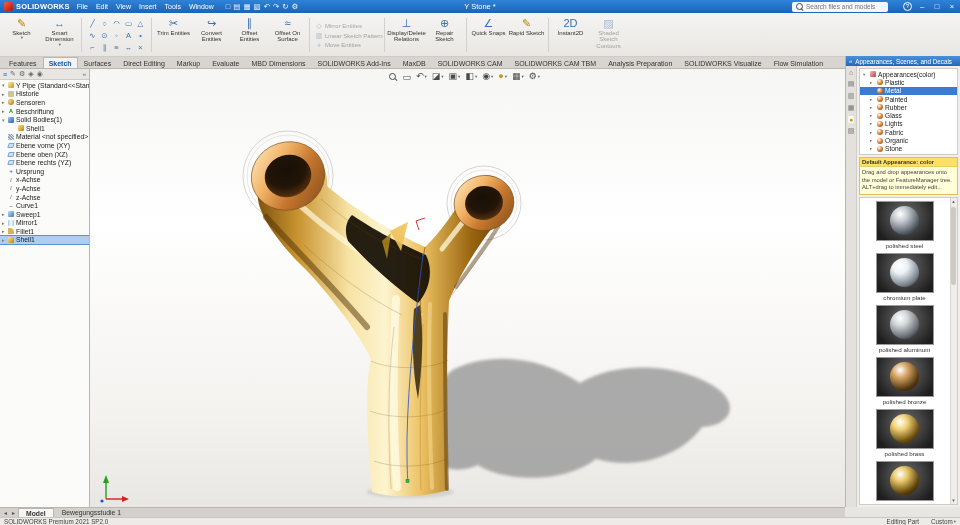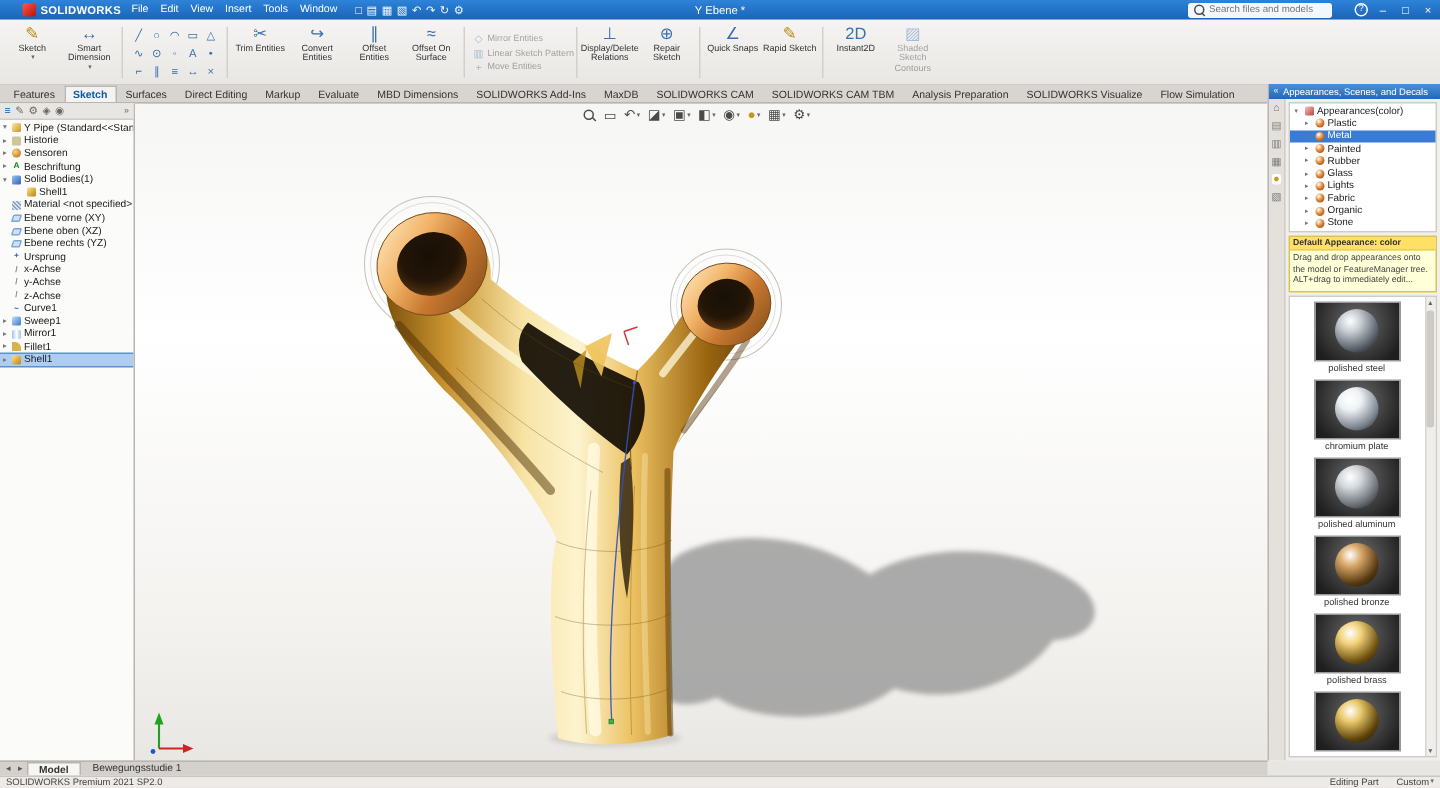--- a/index.html
+++ b/index.html
@@ -1,20 +1,20 @@
 <!DOCTYPE html>
 <html><head>
 <meta charset="utf-8">
 <style>
 *{margin:0;padding:0;box-sizing:border-box;}
 html,body{width:960px;height:525px;overflow:hidden;}
 body{position:relative;font-family:"Liberation Sans","DejaVu Sans",sans-serif;font-size:8px;color:#222;background:#e8e6e3;}
 
 
-.tb{position:absolute;top:0;left:0;right:0;height:13px;background:linear-gradient(#2e83d8,#1a64b8);color:#fff;display:flex;align-items:center;padding:0 15px;gap:3px;z-index:9;}
+.tb{position:absolute;top:0;left:0;right:0;height:13px;background:linear-gradient(#2e83d8,#1a64b8);color:#fff;display:flex;align-items:center;padding:0 4px;gap:3px;z-index:9;}
 .logo-mark{width:9px;height:9px;background:linear-gradient(135deg,#ff5a4a,#b51208);border-radius:2px;flex:none;}
 .app-name{font-weight:bold;font-size:7.5px;letter-spacing:.2px;}
 .menu{display:flex;}
 .menu span{padding:0 4px;font-size:7px;cursor:default;}
 .qicons{display:flex;gap:3px;margin-left:5px;}
 .qicons span{font-size:7.5px;opacity:.92;}
 .doc-title{position:absolute;left:50%;transform:translateX(-50%);font-size:7.5px;}
 .search{position:absolute;right:72px;display:flex;align-items:center;background:rgba(255,255,255,.95);border-radius:2px;height:10px;width:96px;padding:0 3px;gap:2px;}
 .search input{border:none;outline:none;background:transparent;font-size:6.5px;width:100%;color:#444;}
 .tb-right{position:absolute;right:3px;display:flex;gap:5px;align-items:center;font-size:7.5px;}
@@ -134,21 +134,21 @@
   <span class="qicons">
     <span>□</span>
     <span>▤</span>
     <span>▦</span>
     <span>▧</span>
     <span>↶</span>
     <span>↷</span>
     <span>↻</span>
     <span>⚙</span>
   </span>
-  <span class="doc-title">Y Ebene *</span>
+  <span class="doc-title">Y Stone *</span>
   <span class="search">
     <span class="mag"></span>
     <input placeholder="Search files and models" style="">
   </span>
   <span class="tb-right">
     <span class="helpc">?</span>
     <span class="winbtn">–</span>
     <span class="winbtn">□</span>
     <span class="winbtn">×</span>
   </span>

